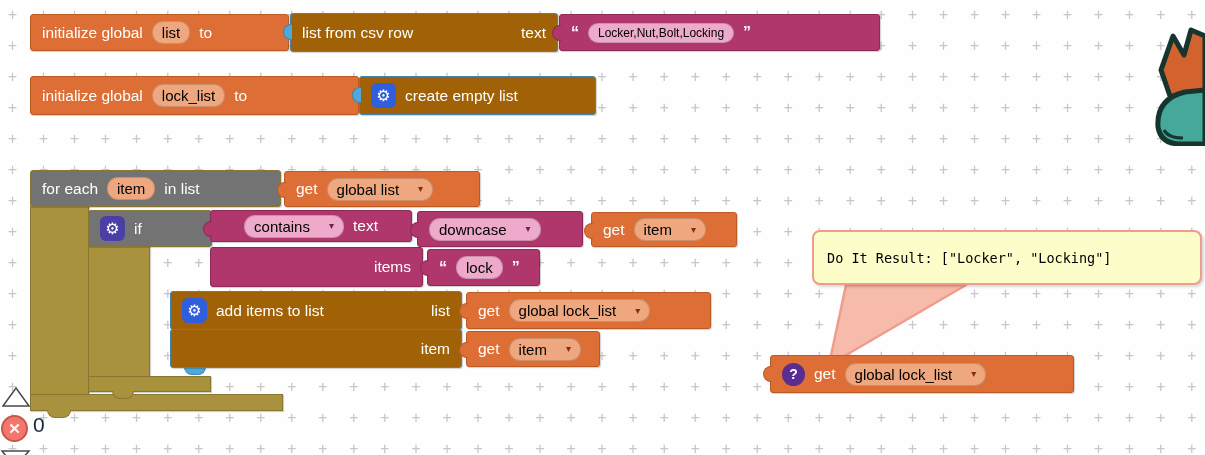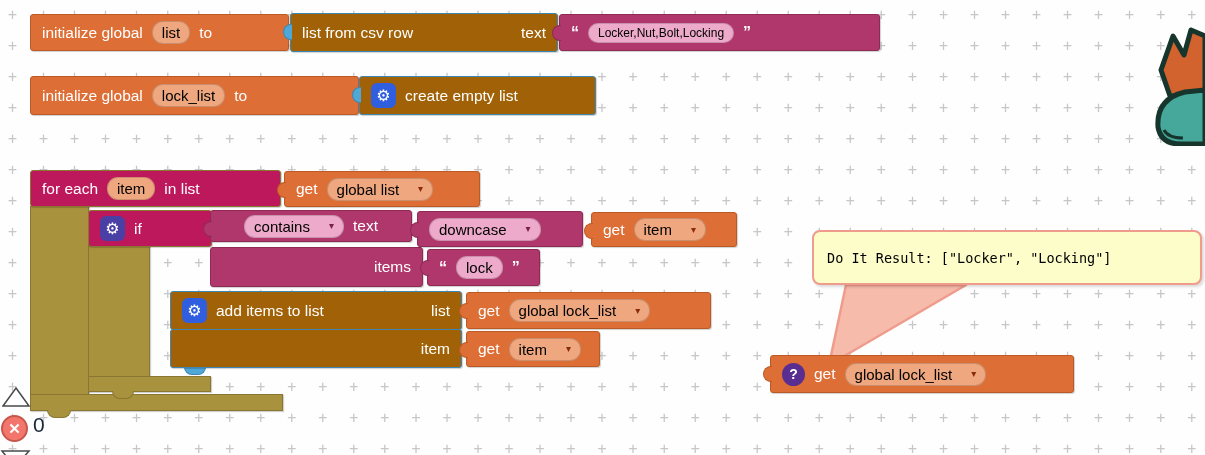--- a/index.html
+++ b/index.html
@@ -11,21 +11,21 @@
           color:#c7c7cb; font-family:"DejaVu Sans Mono", monospace;
           font-size:15px; line-height:31px; letter-spacing:22px;
           padding:0 0 0 8px; white-space:pre; user-select:none; z-index:0; }
 
   .block { position:absolute; display:flex; align-items:center; gap:9px;
            color:#fff; font-size:15.5px; padding:0 11px; border-radius:3px;
            z-index:2; box-shadow:1px 1px 1px rgba(0,0,0,.18); }
   .orange  { background:#DD6E35; border:1px solid #bc5a26; }
   .blue    { background:#a16207; border:1px solid #3d87b1; }
   .magenta { background:#B0376B; border:1px solid #8e2a55; }
-  .olive   { background:#be185d; border:1px solid #897631; }
+  .olive   { background:#737373; border:1px solid #897631; }
 
   .pill { background:#EFA77F; color:#000; border-radius:11px; padding:2px 9px;
           border:1px solid rgba(0,0,0,.15); font-size:15px; white-space:nowrap; }
   .ddpill { display:inline-flex; align-items:center; gap:19px; }
   .arr { font-size:10px; color:#8a2a10; line-height:1; }
   .magenta .pill { background:#EDAACA; }
   .magenta .arr { color:#7a1f4a; }
 
   .plug { position:absolute; left:-8px; top:10px; width:9px; height:16px;
           border-radius:8px 0 0 8px; }

